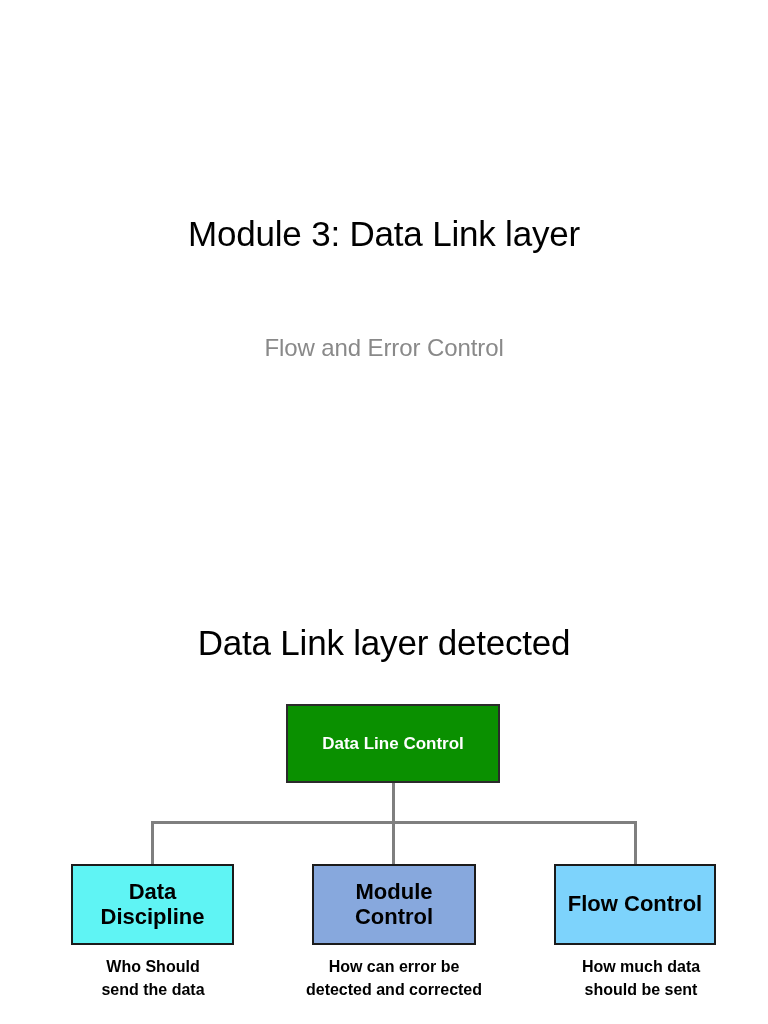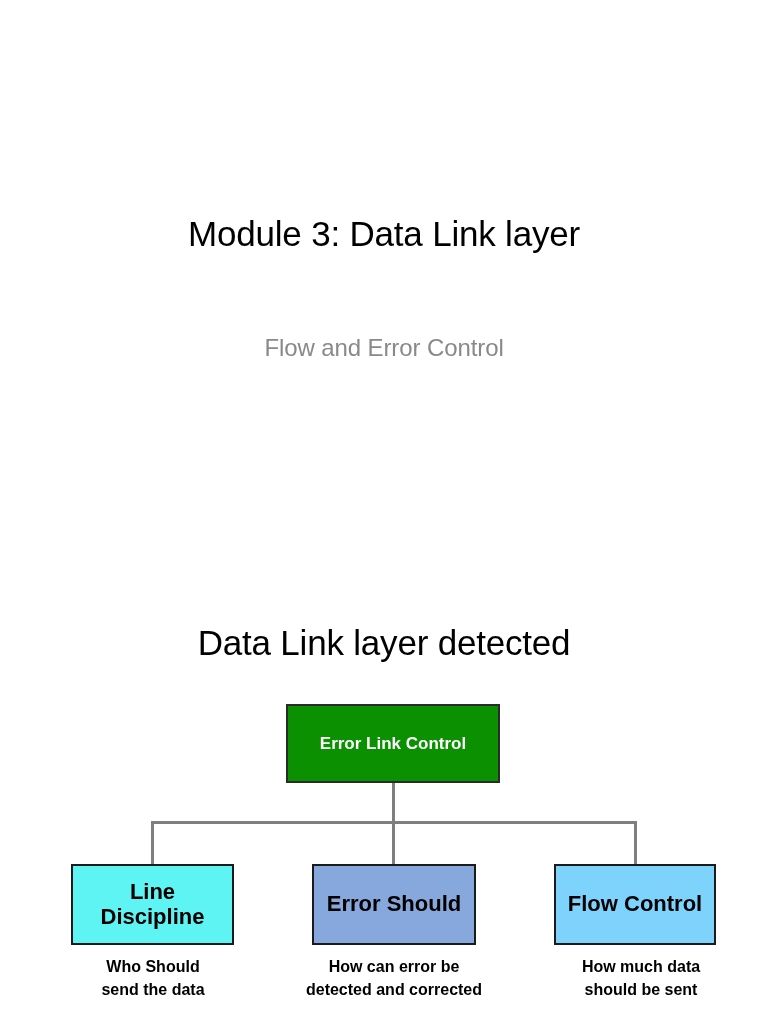--- a/index.html
+++ b/index.html
@@ -162,30 +162,30 @@
   <div class="section-heading">Data Link layer detected</div>
 
   <div class="chart">
 
     <div class="conn conn-stem"></div>
     <div class="conn conn-bus"></div>
     <div class="conn conn-drop-left"></div>
     <div class="conn conn-drop-right"></div>
 
     <div class="node node-root">
-      <span class="node-label">Error Link Control</span>
+      <span class="node-label">Data Line Control</span>
     </div>
 
     <div class="node node-a">
-      <span class="node-label">Line
+      <span class="node-label">Data
 Discipline</span>
     </div>
 
     <div class="node node-b">
-      <span class="node-label">Error Should</span>
+      <span class="node-label">Module Control</span>
     </div>
 
     <div class="node node-c">
       <span class="node-label">Flow Control</span>
     </div>
 
     <div class="caption caption-a">Who Should
 send the data</div>
 
     <div class="caption caption-c">How much data

